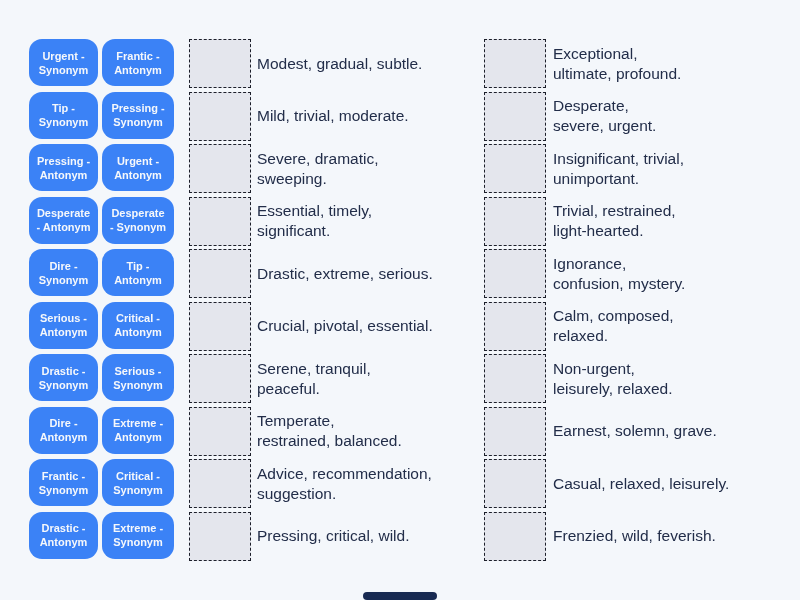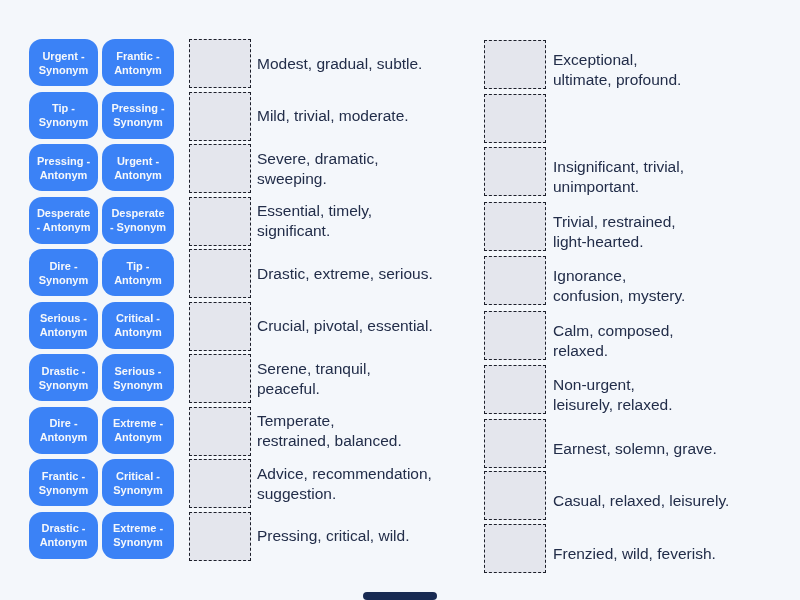--- a/index.html
+++ b/index.html
@@ -40,21 +40,21 @@
     border: 1.5px dashed #1c1f2a;
     cursor: pointer;
   }
   .definition {
     margin-left: 6px;
     font-size: 15.5px;
     line-height: 20px;
     color: #222d49;
     white-space: pre-line;
   }
-  .col-right .definition { margin-left: 7px; margin-top: 11px; }
+  .col-right .definition { margin-left: 7px; }
   .bottom-bar {
     position: absolute;
     left: 363px; top: 592px;
     width: 74px; height: 8px;
     background: #182a52;
     border-radius: 5px;
   }
 </style>
 </head>
 <body>
@@ -173,20 +173,22 @@
   </div>
 
   <div class="match-col col-right">
     <div class="match-row">
       <div class="slot"></div>
       <div class="definition">Exceptional,
 ultimate, profound.</div>
     </div>
     <div class="match-row">
       <div class="slot"></div>
+      <div class="definition">Desperate,
+severe, urgent.</div>
     </div>
     <div class="match-row">
       <div class="slot"></div>
       <div class="definition">Insignificant, trivial,
 unimportant.</div>
     </div>
     <div class="match-row">
       <div class="slot"></div>
       <div class="definition">Trivial, restrained,
 light-hearted.</div>

